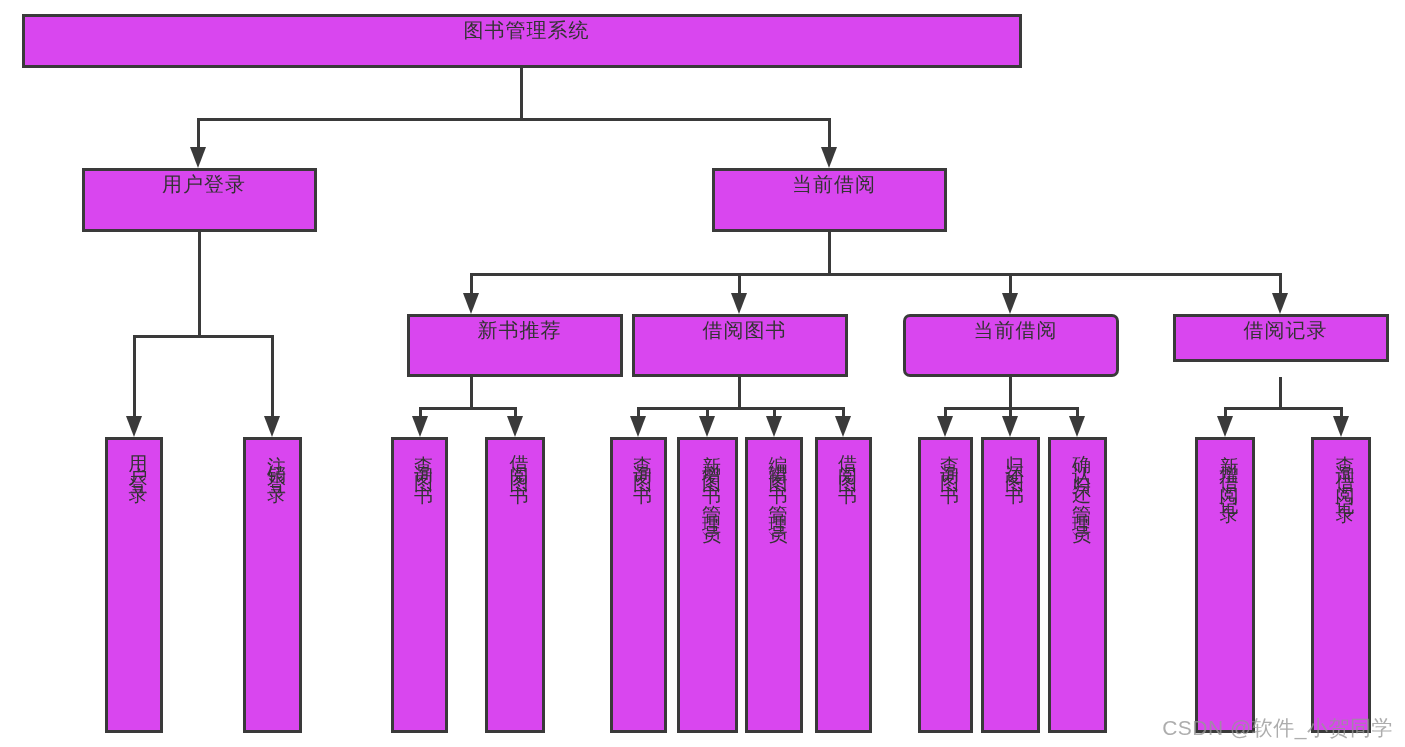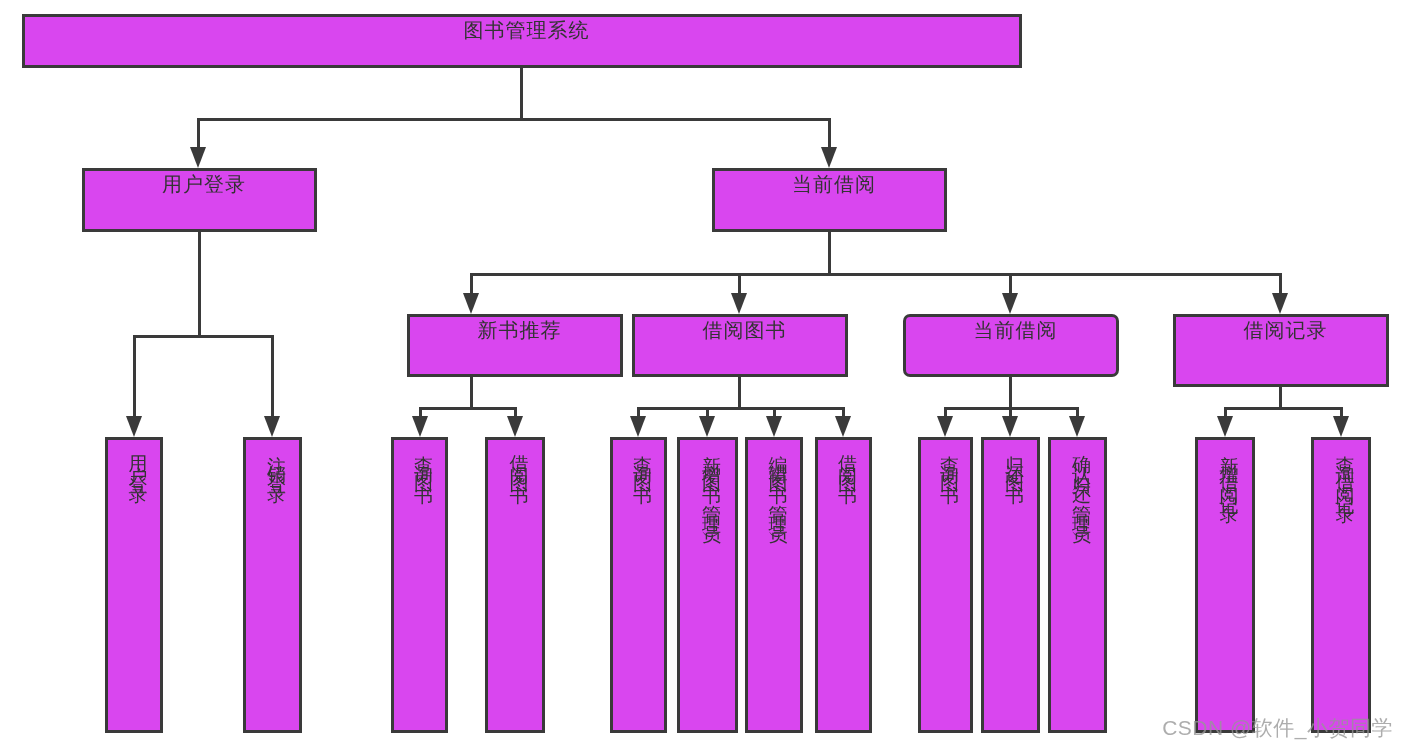--- a/index.html
+++ b/index.html
@@ -132,21 +132,21 @@
 
   <div class="box" style="left:363px;top:314px;width:216px;height:63px;margin-left:44px;">
     <span>新书推荐</span>
   </div>
   <div class="box" style="left:632px;top:314px;width:216px;height:63px;">
     <span>借阅图书</span>
   </div>
   <div class="box" style="left:903px;top:314px;width:216px;height:63px;border-radius:7px;">
     <span>当前借阅</span>
   </div>
-  <div class="box" style="left:1173px;top:314px;width:216px;height:73px;">
+  <div class="box" style="left:1173px;top:314px;width:216px;height:48px;">
     <span>借阅记录</span>
   </div>
 
   <div class="box leaf" style="left:105px;top:437px;width:58px;height:296px;">
     <span class="vtext">用户登录</span>
   </div>
   <div class="box leaf" style="left:243px;top:437px;width:59px;height:296px;">
     <span class="vtext">注销登录</span>
   </div>
 

